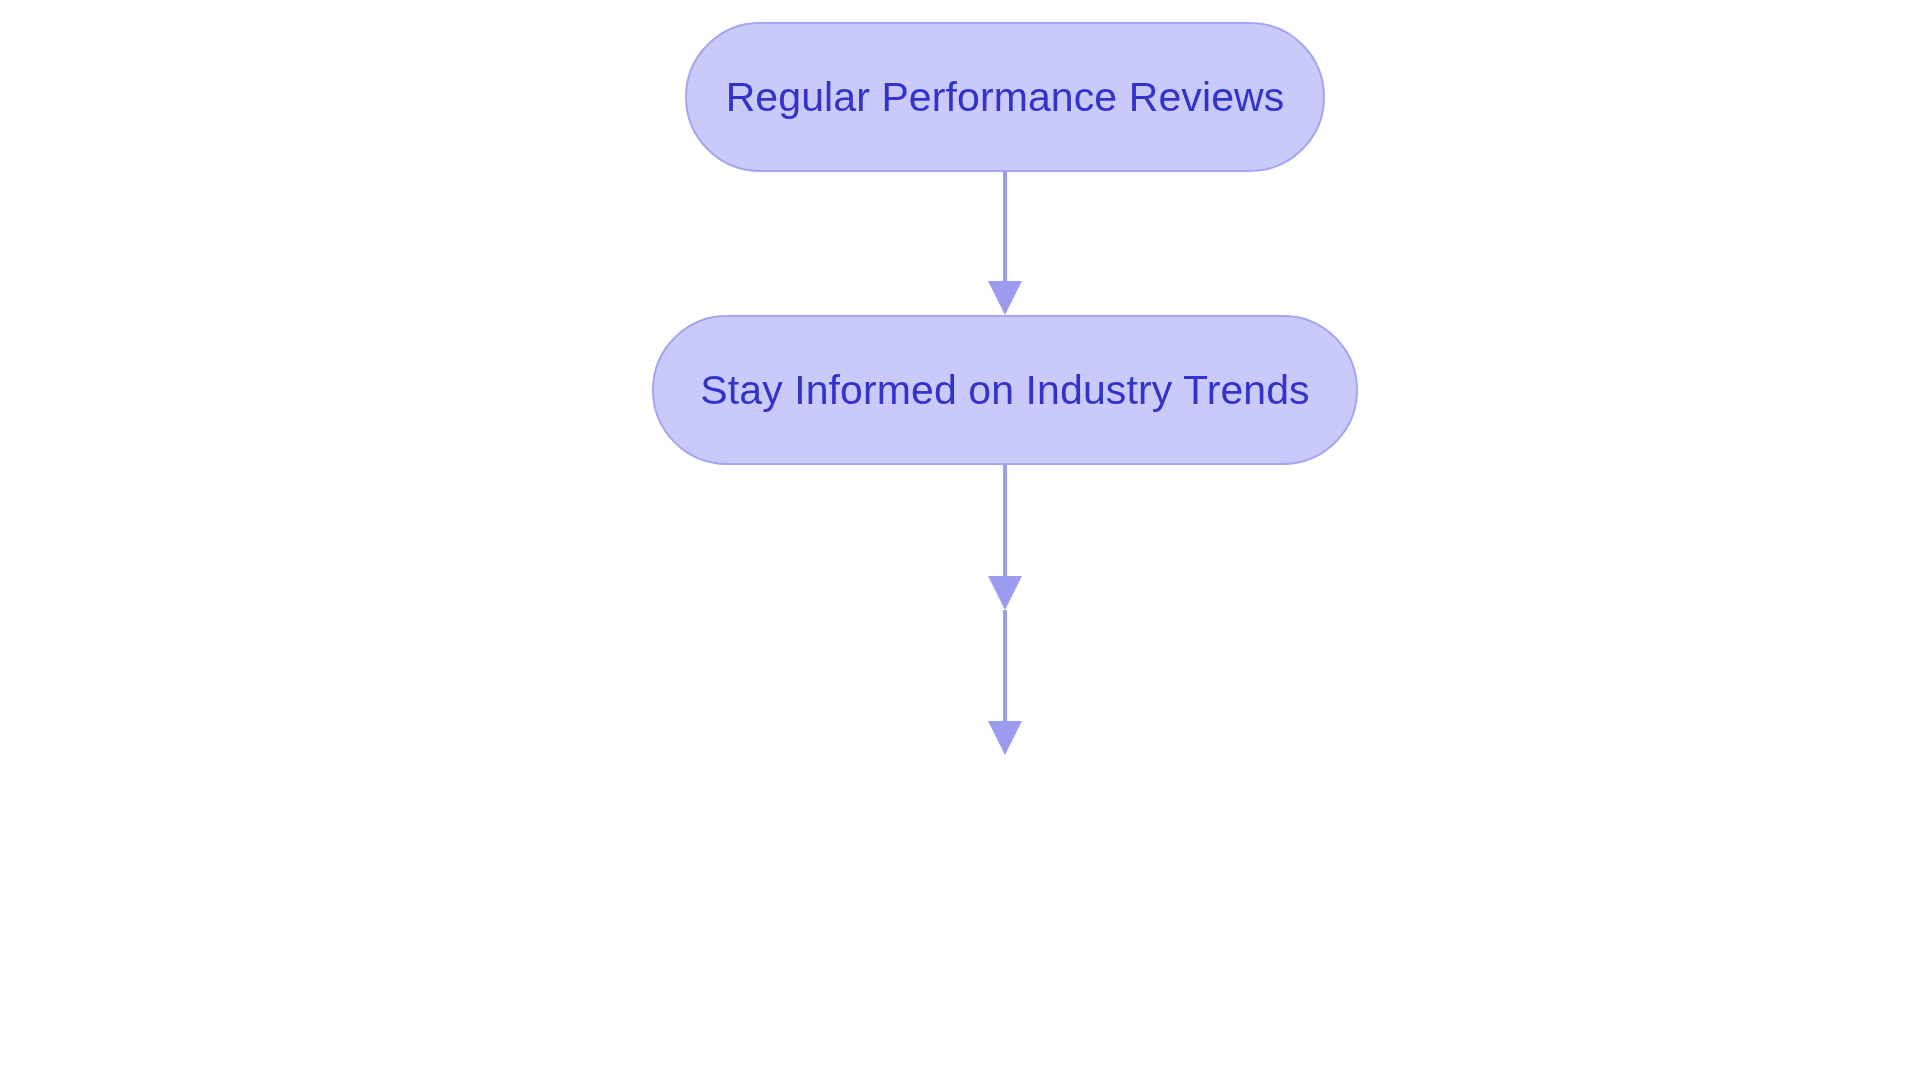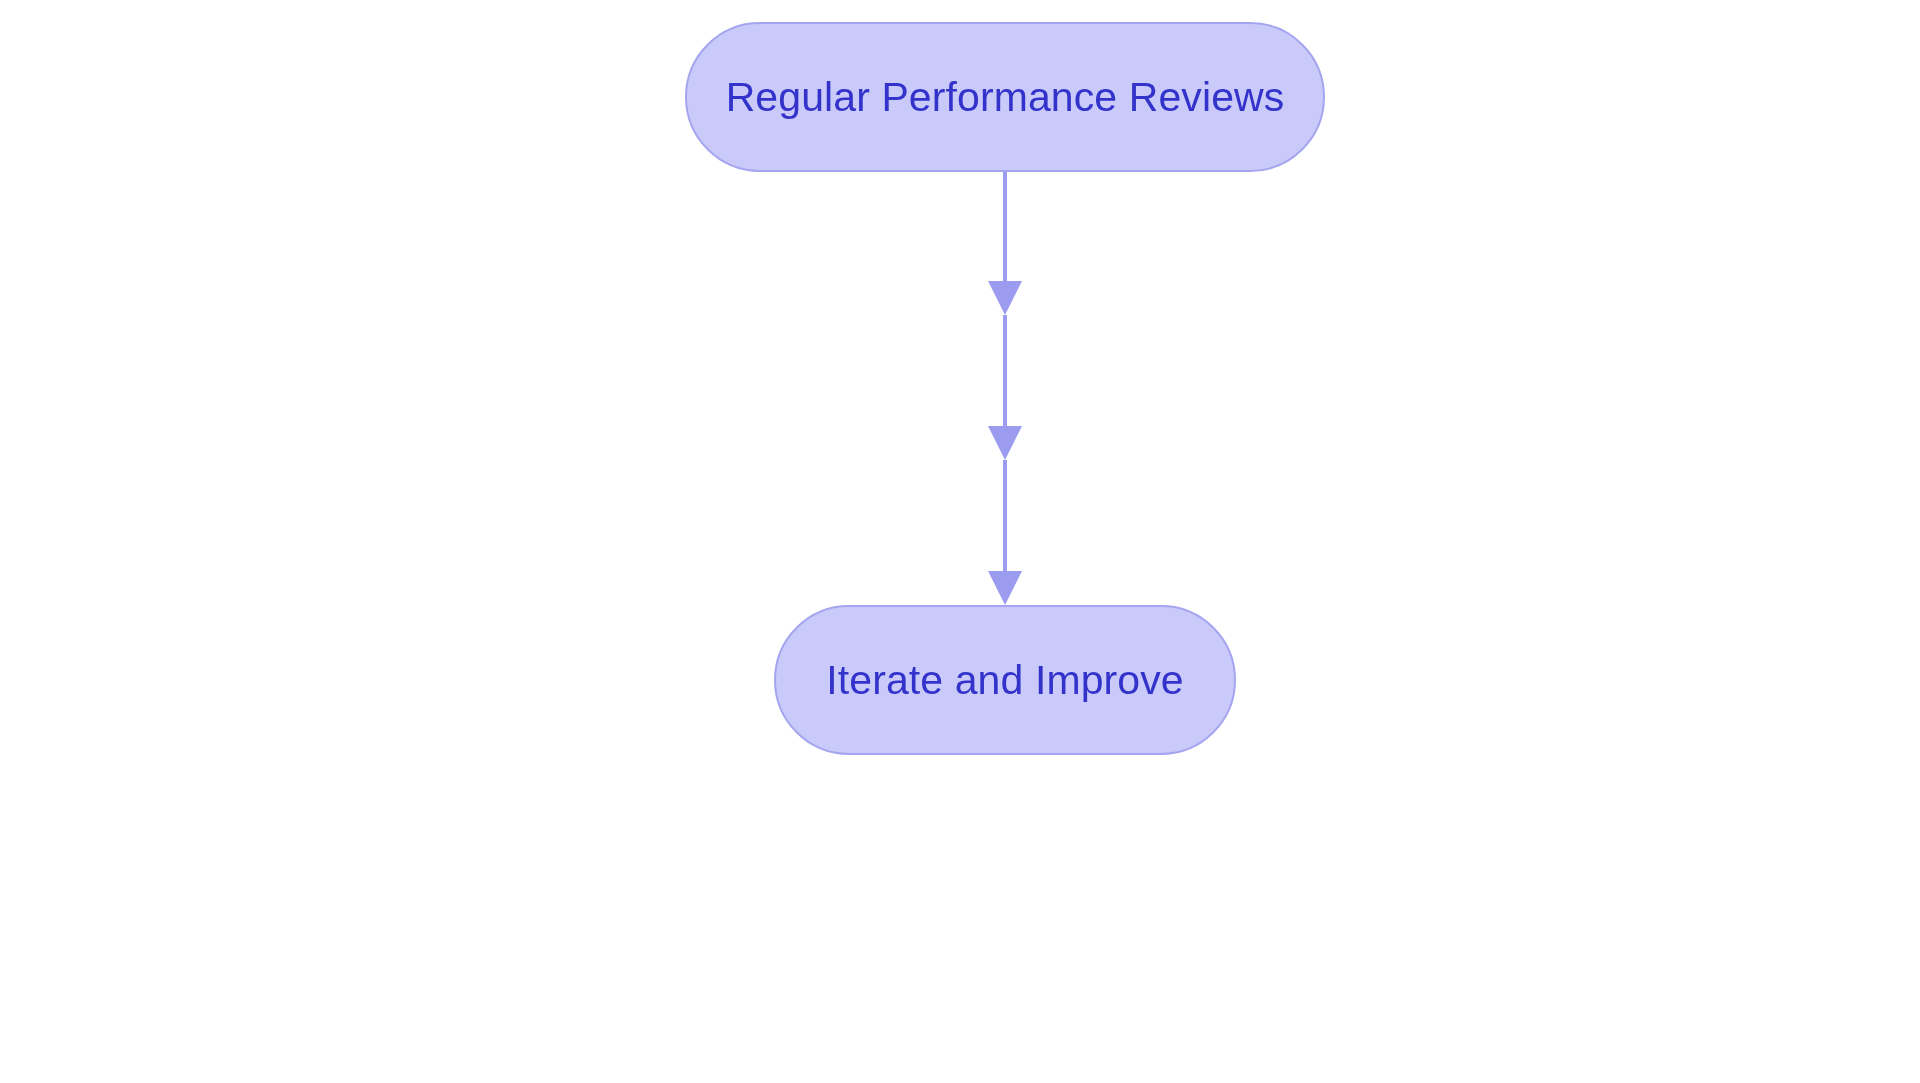--- a/index.html
+++ b/index.html
@@ -90,34 +90,34 @@
       <span class="node-label">Regular Performance Reviews</span>
     </div>
 
     <div class="connector connector-1">
       <svg viewBox="0 0 40 143" preserveAspectRatio="none">
         <line x1="20" y1="0" x2="20" y2="113" stroke="#9b9bf0" stroke-width="4"></line>
         <polygon points="20,143 3,109 37,109" fill="#9b9bf0"></polygon>
       </svg>
     </div>
 
+    <div class="node node-2">
+      <span class="node-label">Stay Informed on Industry Trends</span>
+    </div>
 
     <div class="connector connector-2">
       <svg viewBox="0 0 40 145" preserveAspectRatio="none">
         <line x1="20" y1="0" x2="20" y2="115" stroke="#9b9bf0" stroke-width="4"></line>
         <polygon points="20,145 3,111 37,111" fill="#9b9bf0"></polygon>
       </svg>
     </div>
 
 
     <div class="connector connector-3">
       <svg viewBox="0 0 40 145" preserveAspectRatio="none">
         <line x1="20" y1="0" x2="20" y2="115" stroke="#9b9bf0" stroke-width="4"></line>
         <polygon points="20,145 3,111 37,111" fill="#9b9bf0"></polygon>
       </svg>
     </div>
 
-    <div class="node node-4">
-      <span class="node-label">Iterate and Improve</span>
-    </div>
 
   </div>
 </div>
 
 </body></html>

